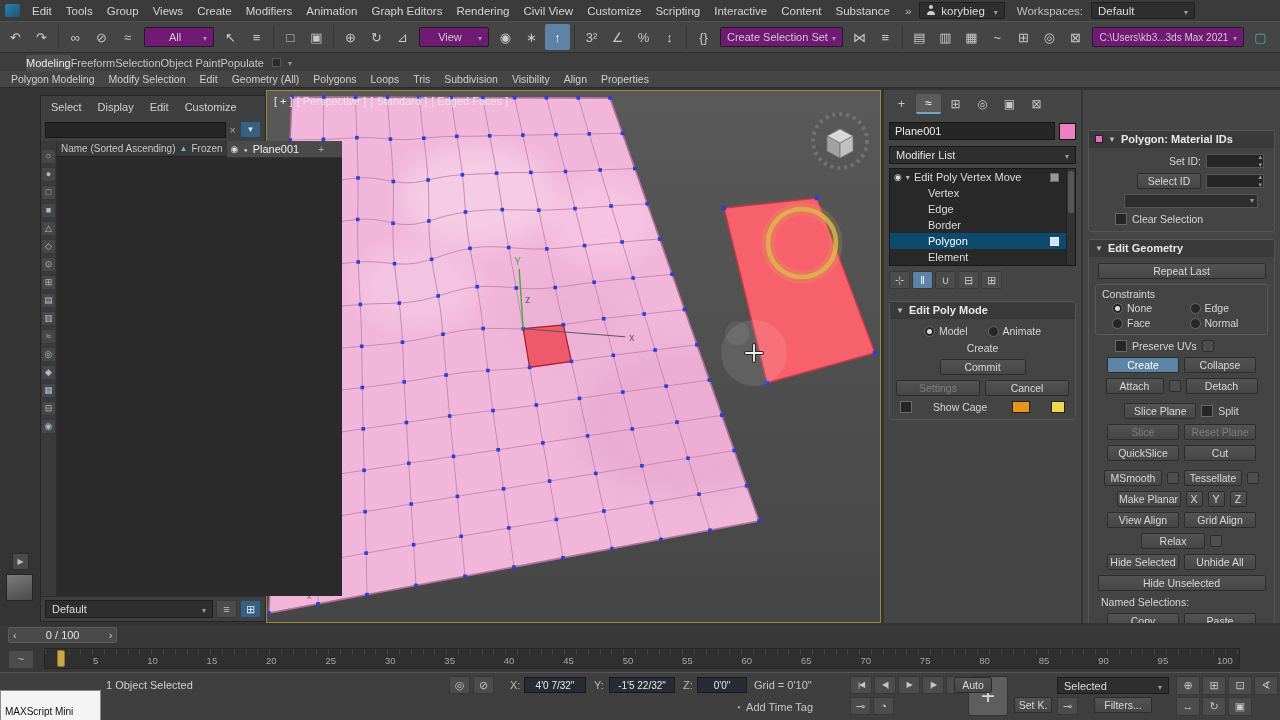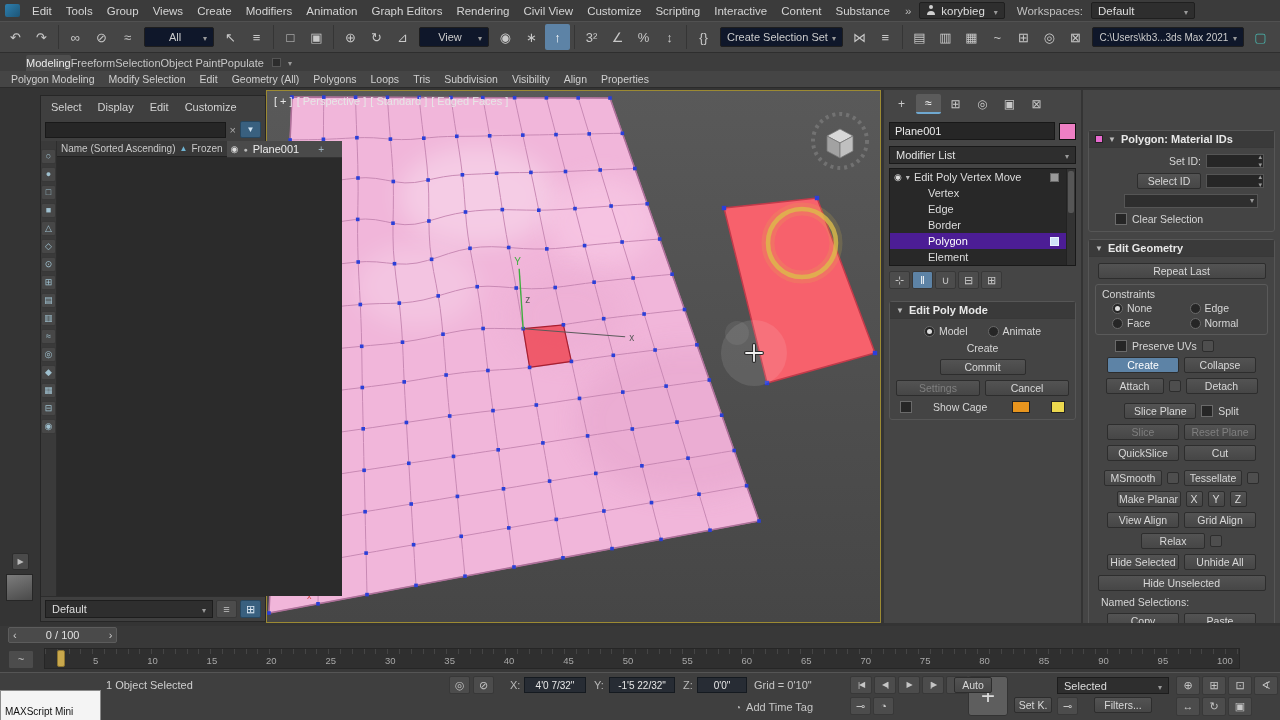--- a/index.html
+++ b/index.html
@@ -23,21 +23,21 @@
   .caret::after{content:"▾";font-size:8px;color:#9a9a9a;margin-left:4px}
   
   .main-toolbar{position:absolute;left:0;top:21px;width:100%;height:32px;background:#454545;
         border-top:1px solid #515151;border-bottom:1px solid #2e2e2e;display:flex;align-items:center;
         padding:0 3px;gap:1px;overflow:hidden;z-index:30}
   .tb-icon{width:25px;height:26px;min-width:25px;display:flex;align-items:center;justify-content:center;
         font-size:13px;color:#c8c8c8;border-radius:2px}
   .tb-icon.active{background:#5d83a6;color:#fff}
   .tb-icon.teal{color:#4ab8b0}
   .tb-sep{width:1px;height:24px;min-width:1px;background:#353535;margin:0 3px}
-  .tb-dd,.tb-field{height:20px;background:#0f172a;border:1px solid #1e1e1e;border-radius:2px;display:flex;
+  .tb-dd,.tb-field{height:20px;background:#701a75;border:1px solid #1e1e1e;border-radius:2px;display:flex;
         align-items:center;justify-content:space-between;padding:0 6px;font-size:11px;color:#ccc;margin:0 3px;min-width:70px}
   .tb-dd.wide{min-width:118px}
   .tb-field{min-width:152px}
   .tb-field .t{font-size:10px;white-space:nowrap;overflow:hidden}
   
   .ribbon-tabs{position:absolute;left:0;top:53px;width:100%;height:18px;background:#3d3d3d;
         display:flex;align-items:flex-end;padding-left:26px;font-size:11px;z-index:30}
   .rtab{padding:2px 0;color:#c6c6c6;white-space:nowrap}
   .rtab.active{background:#4e4e4e;color:#ececec;border-radius:2px 2px 0 0}
   .ribbon-min{display:flex;align-items:center;gap:3px;margin-left:8px;padding-bottom:3px}
@@ -101,21 +101,21 @@
   .cp-tab.active{background:#5b5b5b;border-bottom:2px solid #6fa8d0;color:#fff}
   .name-row{display:flex;gap:4px;align-items:center;margin-bottom:6px}
   .field{background:#262626;border:1px solid #181818;color:#ececec;font-size:11px;display:flex;align-items:center;padding:0 5px}
   .obj-name{flex:1;height:18px}
   .color-swatch{width:17px;height:17px;background:#ee7fc4;border:1px solid #111}
   .mod-list{height:18px;background:#2e2e2e;border:1px solid #191919;display:flex;align-items:center;
         justify-content:space-between;padding:0 6px;font-size:11px;color:#e2e2e2;margin-bottom:4px}
   .stack{height:98px;background:#282828;border:1px solid #191919;position:relative;font-size:11px;overflow:hidden;margin-bottom:5px}
   .stack-row{height:16px;display:flex;align-items:center;padding:0 4px;gap:4px;color:#dcdcdc;white-space:nowrap}
   .stack-row.sub{padding-left:30px}
-  .stack-row.sel{background:#4c1d95;color:#fff}
+  .stack-row.sel{background:#0c4a6e;color:#fff}
   .st-eye{font-size:9px}
   .st-arr{font-size:8px;color:#bbb}
   .row-box{width:9px;height:9px;margin-left:auto;margin-right:12px;border:1px solid #6a6a6a}
   .row-box.gray{background:#9a9a9a}
   .row-box.blue{background:#cfe2f8;border-color:#eaf3ff}
   .row-box.off{visibility:hidden}
   .stack-sb{position:absolute;right:0;top:0;width:9px;height:100%;background:#333;border-left:1px solid #222}
   .stack-sb .thumb{position:absolute;left:1px;top:2px;width:6px;height:42px;background:#565656;border-radius:2px}
   .stack-btns{display:flex;gap:2px;margin-bottom:12px}
   

